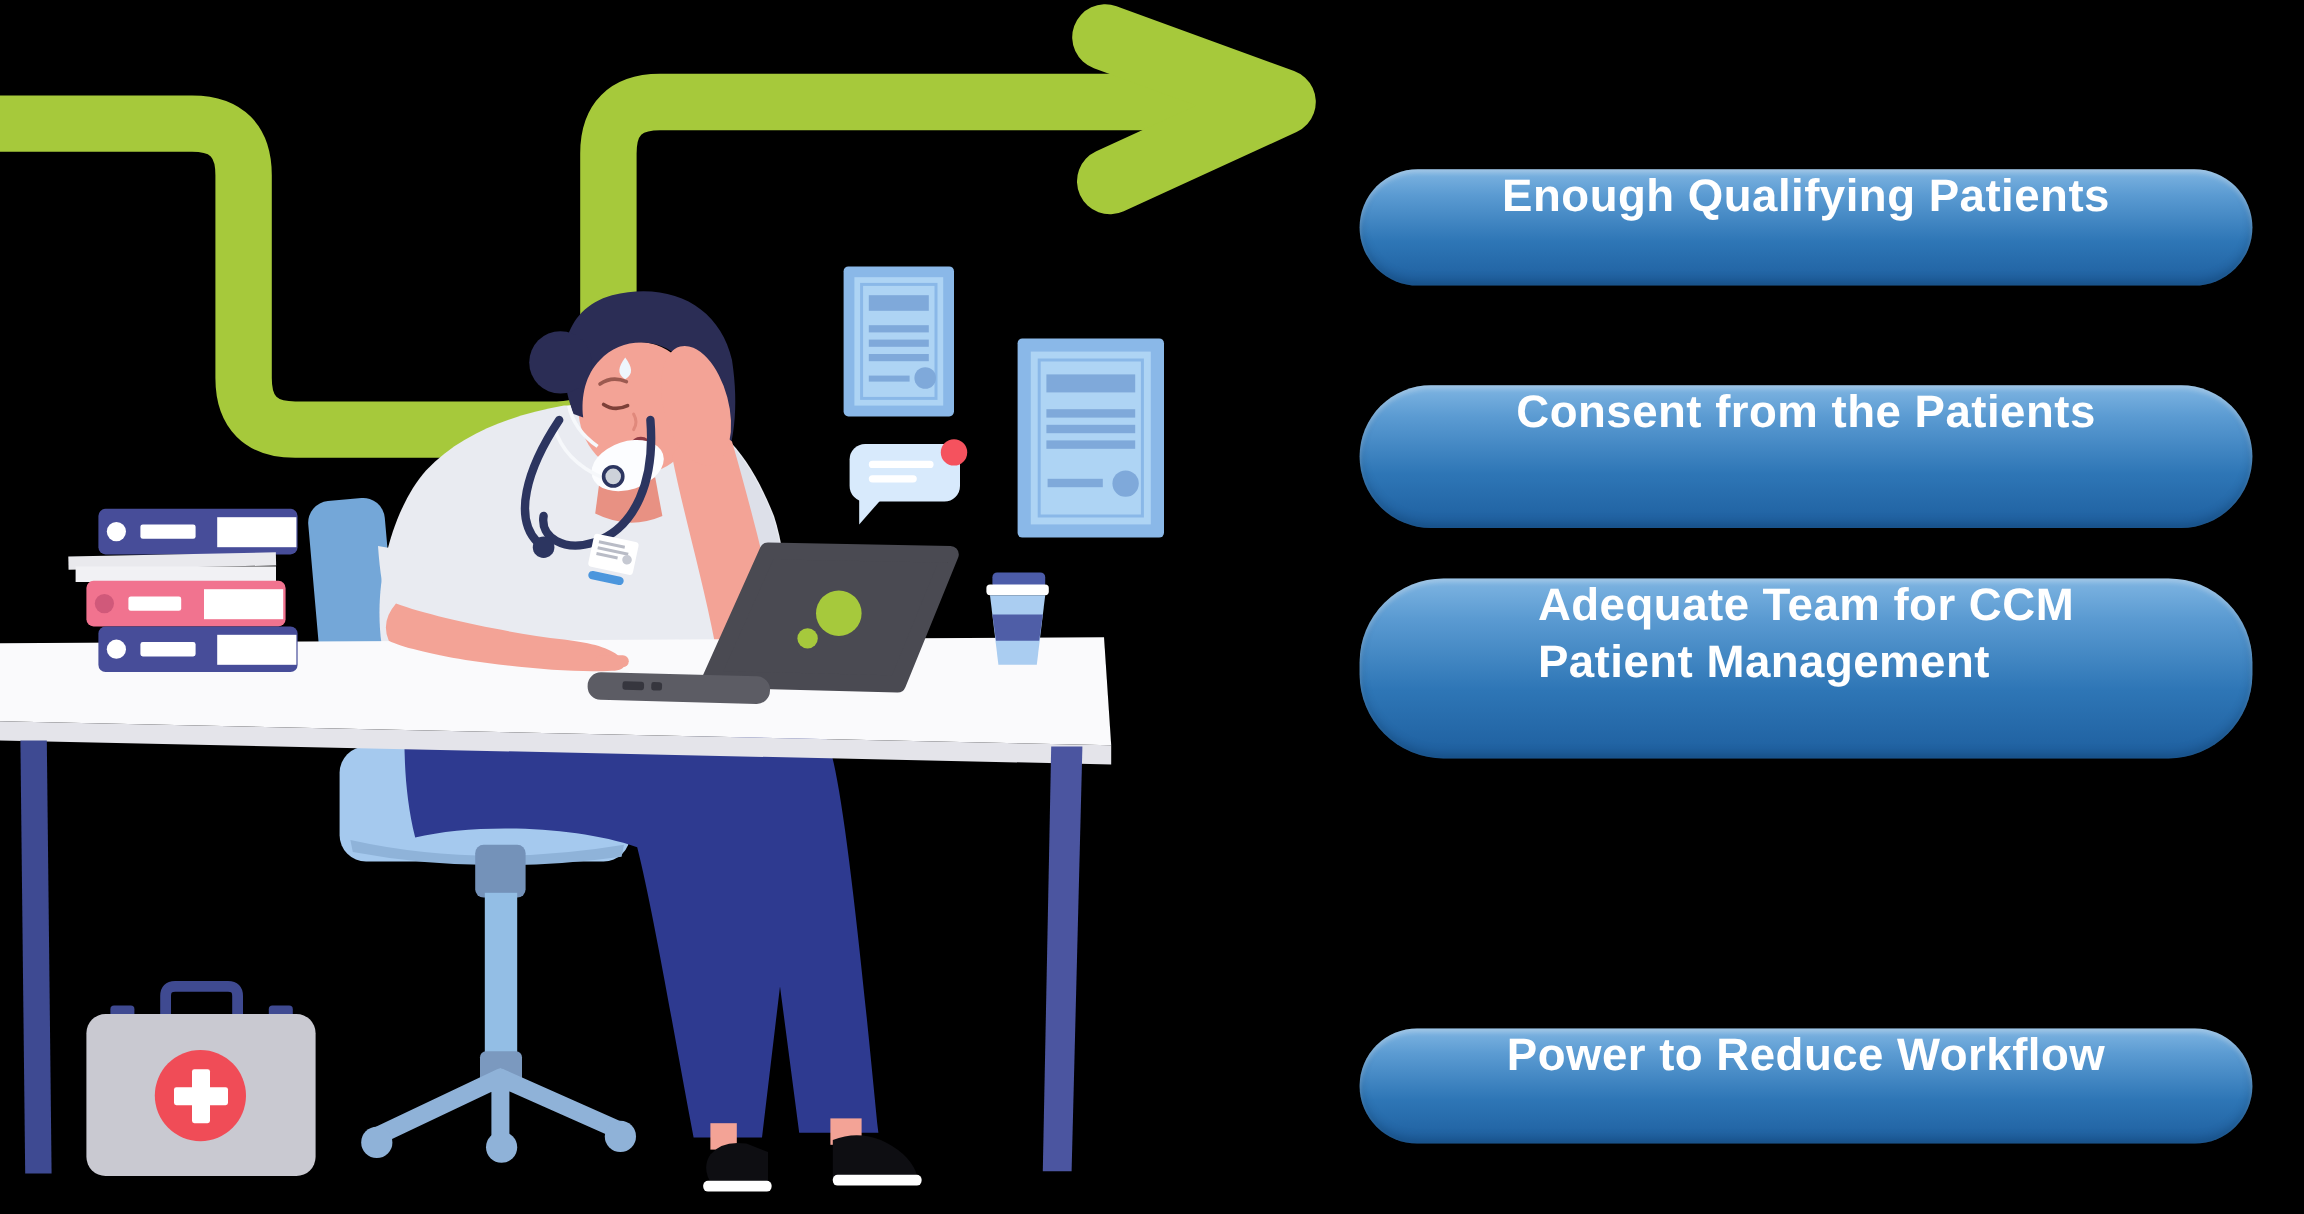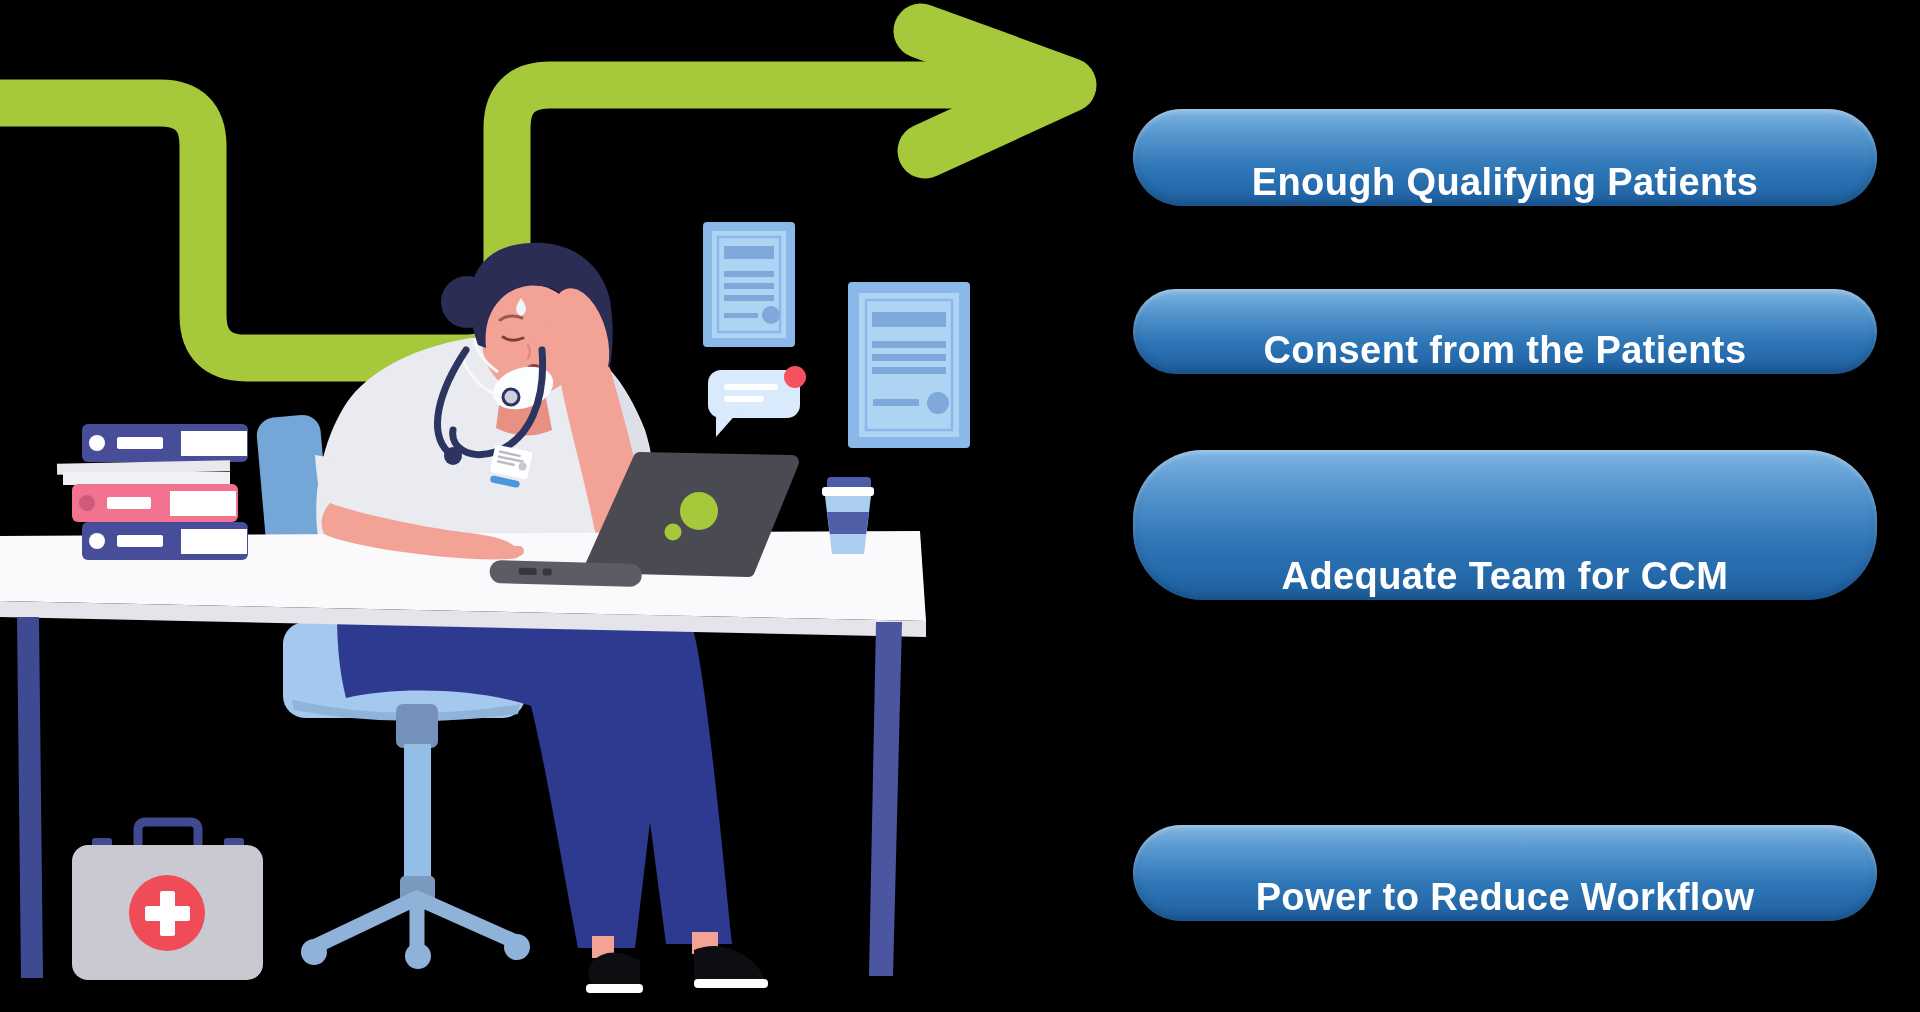--- a/index.html
+++ b/index.html
@@ -1,28 +1,28 @@
 <!DOCTYPE html>
 <html><head>
 <meta charset="utf-8">
 <style>
   html,body{margin:0;padding:0;background:#000;}
   .stage{position:relative;width:1920px;height:1012px;background:#000;overflow:hidden;
          font-family:"Liberation Sans", sans-serif;}
   .illustration{position:absolute;left:0;top:0;}
-  .pill{position:absolute;left:1133px;width:744px;display:flex;align-items:flex-end;justify-content:center;
+  .pill{position:absolute;left:1133px;width:744px;display:flex;align-items:flex-start;justify-content:center;
         border-radius:70px;
         background:linear-gradient(180deg,#7fb5e2 0%,#5b9bd2 22%,#2e76b6 62%,#1e5f9f 100%);
         box-shadow:inset 0 3px 4px rgba(255,255,255,.30), inset 0 -4px 8px rgba(0,30,60,.25);
-        color:#fff;font-weight:700;font-size:38px;letter-spacing:.4px;line-height:47px;text-align:center;}
+        color:#fff;font-weight:700;font-size:38px;letter-spacing:.4px;line-height:47px;text-align:center;margin-top:32px;}
   .pill .lines{text-align:left;}
   .pill.single .lines{text-align:center;}
   .pill span{display:block;}
   #pill-1{top:109px;height:97px;}
-  #pill-2{top:289px;height:85px;}
+  #pill-2{top:289px;height:119px;}
   #pill-3{top:450px;height:150px;}
   #pill-4{top:647px;height:96px;}
   #pill-5{top:825px;height:96px;}
 </style>
 </head>
 <body>
 
 <div class="stage">
 
   <svg class="illustration" width="1100" height="1012" viewBox="0 0 1100 1012">
@@ -203,20 +203,21 @@
 
   <div class="pill single" id="pill-2">
     <div class="lines">
         <span>Consent from the Patients</span>
       </div>
   </div>
 
   <div class="pill" id="pill-3">
     <div class="lines">
       <span>Adequate Team for CCM</span>
+      <span>Patient Management</span>
     </div>
   </div>
 
 
   <div class="pill single" id="pill-5">
     <div class="lines">
         <span>Power to Reduce Workflow</span>
       </div>
   </div>
 

